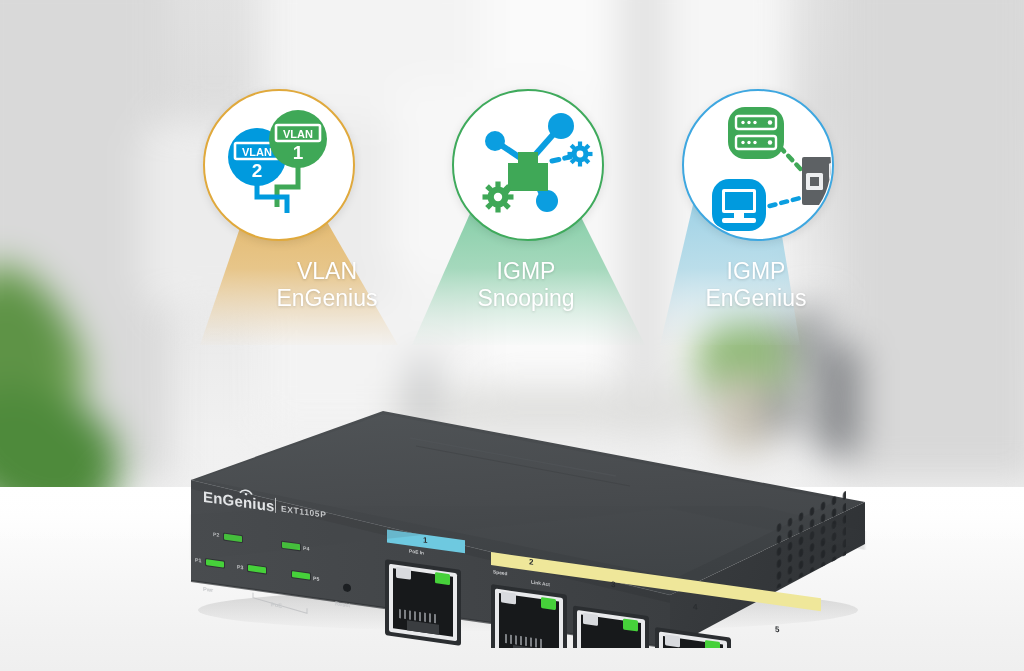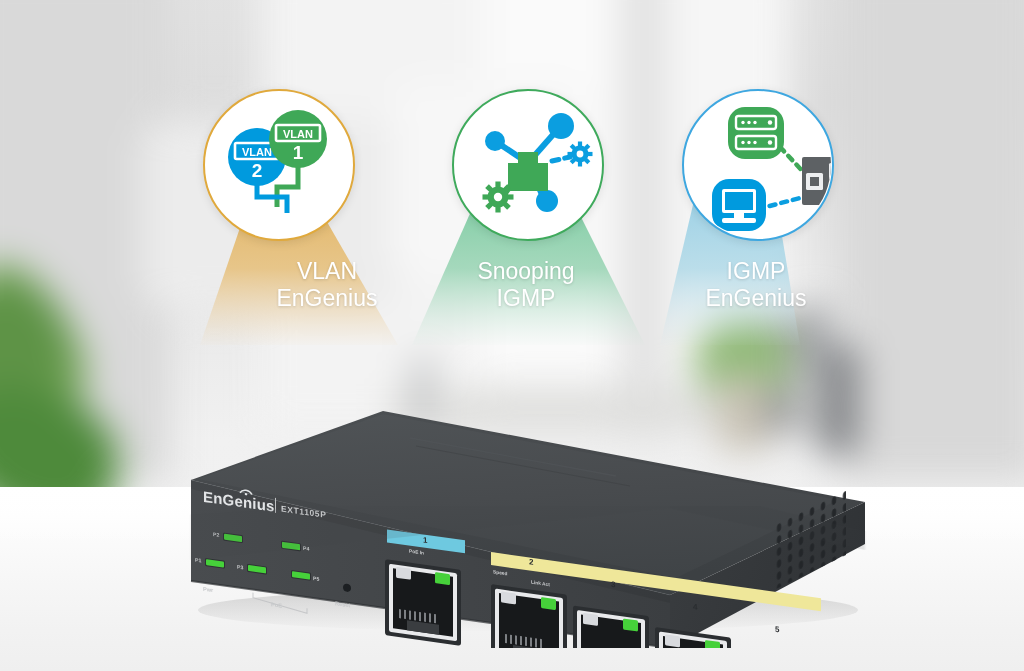--- a/index.html
+++ b/index.html
@@ -196,22 +196,22 @@
             <rect x="7.5" y="-2.1" width="5" height="4.2"></rect>
             <rect x="-2.1" y="-12.5" width="4.2" height="5" transform="rotate(45)"></rect>
             <rect x="-2.1" y="7.5" width="4.2" height="5" transform="rotate(45)"></rect>
             <rect x="-12.5" y="-2.1" width="5" height="4.2" transform="rotate(45)"></rect>
             <rect x="7.5" y="-2.1" width="5" height="4.2" transform="rotate(45)"></rect>
           </g>
         </g>
       </svg>
     </div>
     <div class="flabel" style="left:426px;top:258px;width:200px;">
+      <div>IGMP</div>
       <div>Snooping</div>
-      <div>IGMP</div>
     </div>
   </div>
 
   <div class="feature">
     <div class="bubble ring-blue" style="left:682px;top:89px;width:148px;height:148px;overflow:visible;">
       <svg width="190" height="155" viewBox="0 0 190 155" style="position:absolute;left:0;top:0;">
         <defs>
           <clipPath id="rstpClip">
               <circle cx="74" cy="74" r="73"></circle>
             </clipPath>

